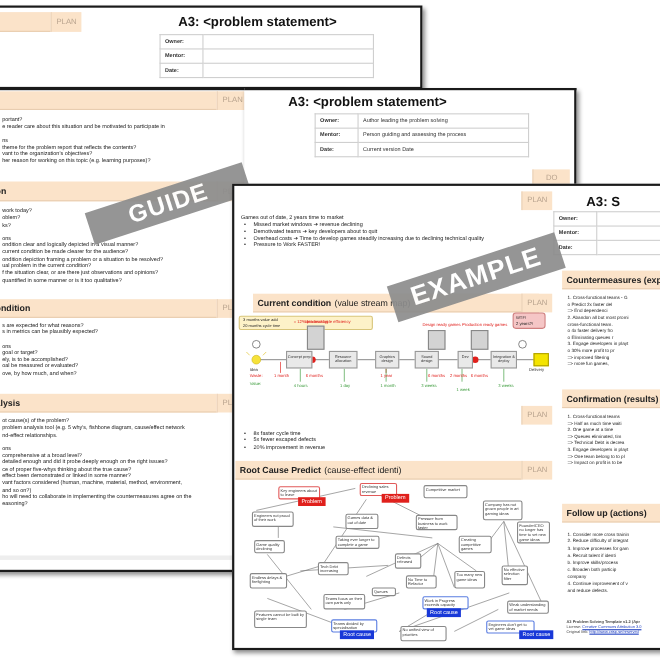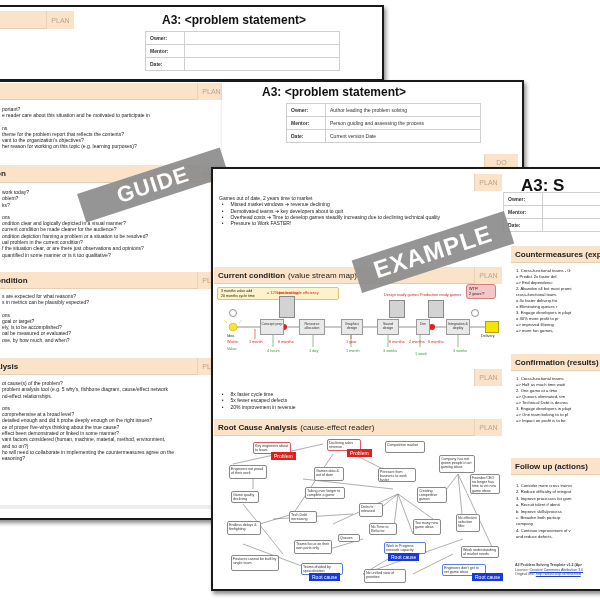--- a/index.html
+++ b/index.html
@@ -159,21 +159,21 @@
 
   <div class="tag" style="left:261px; top:5px; width:28px; height:17px;">PLAN</div>
   <div class="txt" style="left:6px; top:26px;">
     <div>Games out of date, 2 years time to market</div>
     <div>&nbsp;&nbsp;•&nbsp;&nbsp;&nbsp;&nbsp;&nbsp;<span>Missed market windows ➔ revenue declining</span></div>
     <div>&nbsp;&nbsp;•&nbsp;&nbsp;&nbsp;&nbsp;&nbsp;<span>Demotivated teams ➔ key developers about to quit</span></div>
     <div>&nbsp;&nbsp;•&nbsp;&nbsp;&nbsp;&nbsp;&nbsp;<span>Overhead costs ➔ Time to develop games steadily increasing due to declining technical quality</span></div>
     <div>&nbsp;&nbsp;•&nbsp;&nbsp;&nbsp;&nbsp;&nbsp;<span>Pressure to Work FASTER!</span></div>
   </div>
 
-  <div class="sec-head" style="left:1px; top:98px; width:260px; height:17px;">
+  <div class="sec-head" style="left:17px; top:98px; width:260px; height:17px;">
     <span>Current condition</span>
       <span class="sub">(value stream map)</span>
   </div>
   <div class="tag" style="left:261px; top:98px; width:28px; height:17px;">PLAN</div>
 
   <div style="position:absolute; left:4px; top:118px; width:122px; height:13px; background:#fdf2c8; border:1px solid #d8c57a; border-radius:2px; font-size:3.6px; line-height:4.5px; padding:1px 3px; box-sizing:border-box;">
     <div>3 months value add</div>
     <div>20 months cycle time</div>
   </div>
   <div class="redtxt" style="left:54px; top:122px;">= 12% process cycle efficiency</div>
@@ -237,22 +237,22 @@
   <div class="grntxt" style="left:240px; top:180px;">3 weeks</div>
 
   <div class="tag" style="left:261px; top:200px; width:28px; height:17px;">PLAN</div>
   <div class="txt" style="left:6px; top:222px;">
     <div>&nbsp;&nbsp;•&nbsp;&nbsp;&nbsp;&nbsp;&nbsp;<span>8x faster cycle time</span></div>
     <div>&nbsp;&nbsp;•&nbsp;&nbsp;&nbsp;&nbsp;&nbsp;<span>5x fewer escaped defects</span></div>
     <div>&nbsp;&nbsp;•&nbsp;&nbsp;&nbsp;&nbsp;&nbsp;<span>20% improvement in revenue</span></div>
   </div>
 
   <div class="sec-head" style="left:1px; top:250px; width:260px; height:17px;">
-    <span>Root Cause Analysis</span>
-      <span class="sub">(cause-effect reader)</span>
+    <span>Root Cause Predict</span>
+      <span class="sub">(cause-effect identi)</span>
   </div>
   <div class="tag" style="left:261px; top:250px; width:28px; height:17px;">PLAN</div>
 
   <svg style="position:absolute; left:0; top:265px;" width="290" height="150">
     <g stroke="#777" stroke-width="0.6" fill="none">
       <line x1="120" y1="20" x2="80" y2="80"></line>
       <line x1="110" y1="10" x2="20" y2="30"></line>
       <line x1="130" y1="15" x2="190" y2="45"></line>
       <line x1="180" y1="55" x2="90" y2="45"></line>
       <line x1="185" y1="60" x2="220" y2="85"></line>
@@ -299,21 +299,21 @@
   <div class="node blue" style="left:171px; top:373px; width:42px; height:12px;">Work in Progress exceeds capacity</div>
   <div class="lbl blue" style="left:175px; top:384px;">Root cause</div>
   <div class="node" style="left:248px; top:377px; width:38px; height:12px;">Weak understanding of market needs</div>
   <div class="node" style="left:18px; top:386px; width:48px; height:16px;">Features cannot be built by single team</div>
   <div class="node blue" style="left:88px; top:394px; width:42px; height:12px;">Teams divided by specialisation</div>
   <div class="lbl blue" style="left:96px; top:404px;">Root cause</div>
   <div class="node" style="left:151px; top:400px; width:42px; height:14px;">No unified view of priorities</div>
   <div class="node blue" style="left:229px; top:395px; width:44px; height:12px;">Engineers don't get to vet game ideas</div>
   <div class="lbl blue" style="left:259px; top:404px;">Root cause</div>
 
-  <div class="title" style="left:308px; top:7px; font-size:17px;">A3: S</div>
+  <div class="title" style="left:320px; top:7px; font-size:12px;">A3: S</div>
   <table class="meta" style="left:290px; top:23px; width:110px;">
     <tbody>
         <tr>
           <td class="k">Owner:</td>
           <td></td>
         </tr>
     <tr>
           <td class="k">Mentor:</td>
           <td></td>
         </tr>

